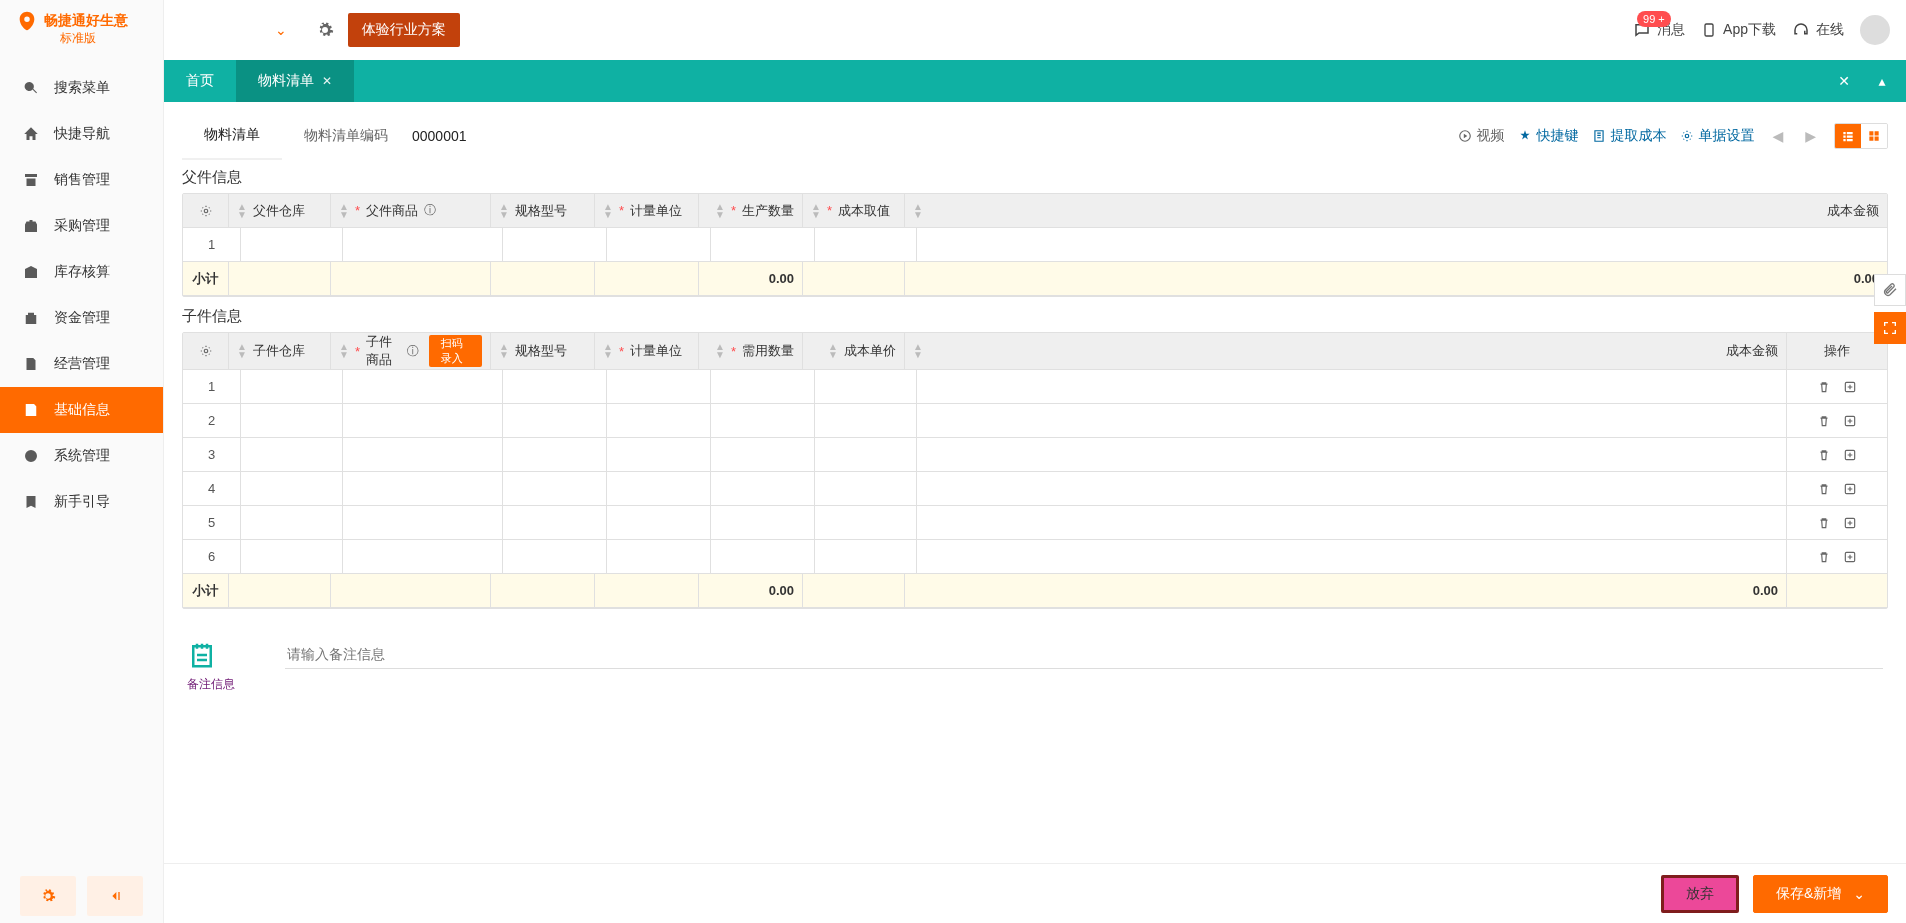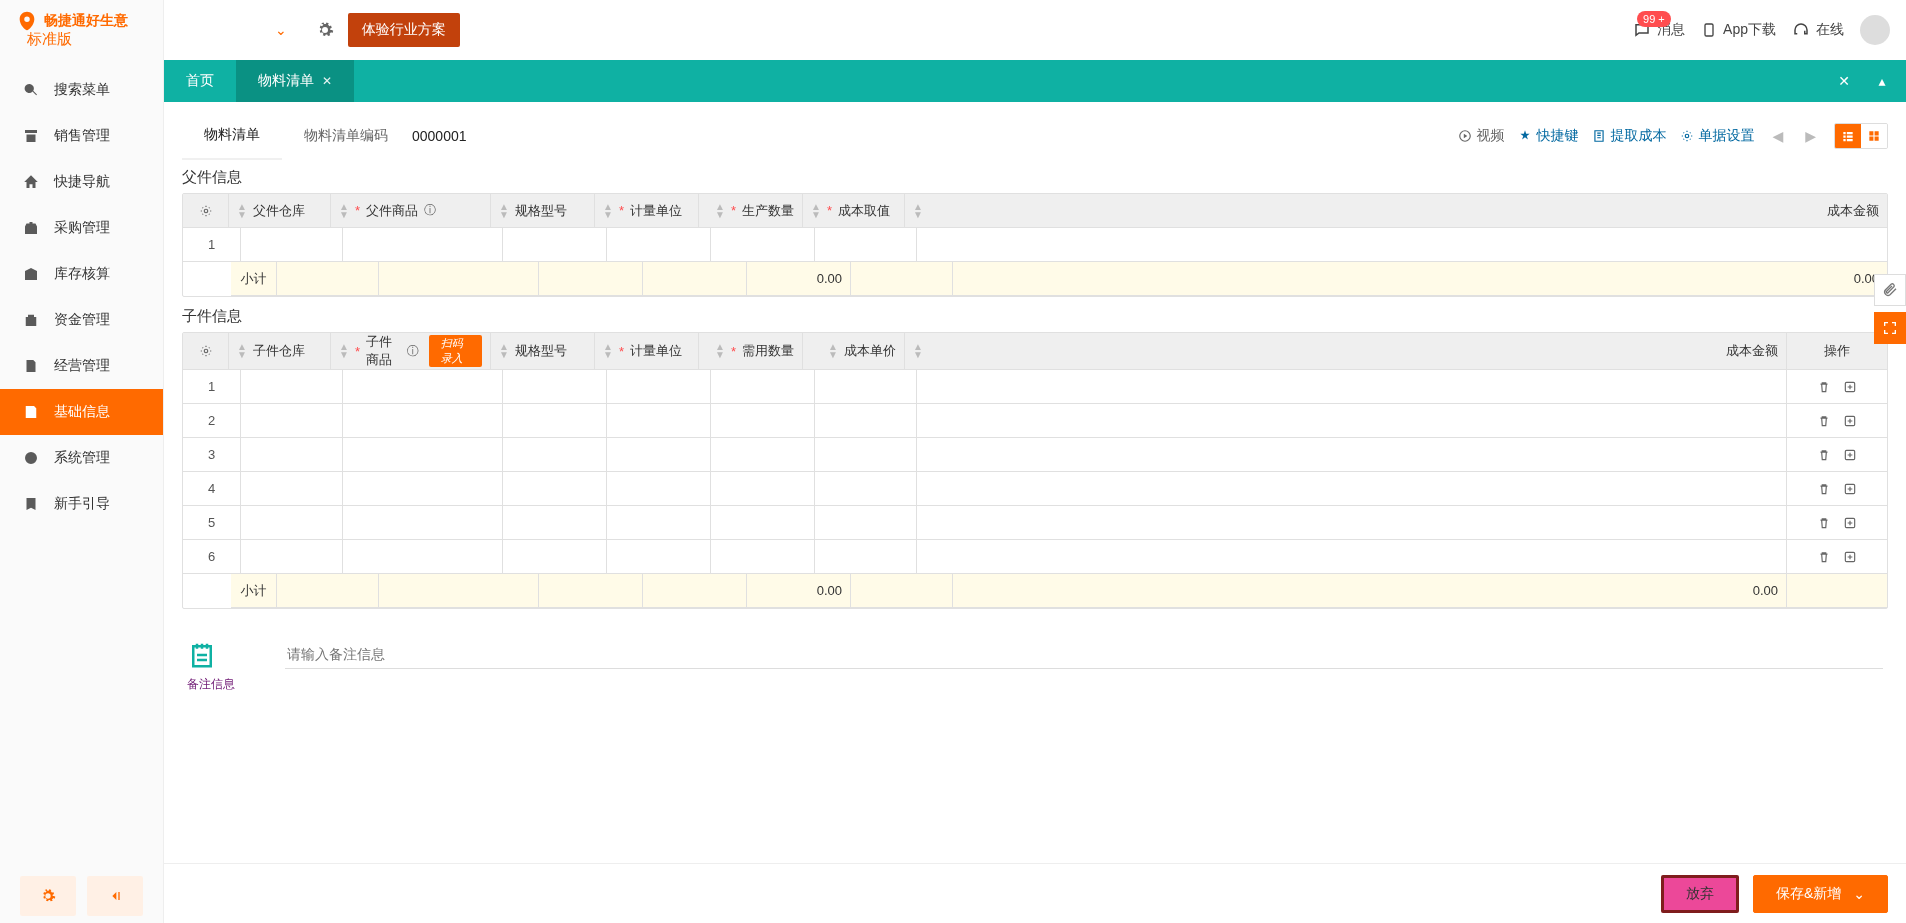--- a/index.html
+++ b/index.html
@@ -5,21 +5,21 @@
     * { box-sizing: border-box; margin: 0; padding: 0; }
     body { font-family: -apple-system, "PingFang SC", "Microsoft YaHei", Arial, sans-serif; font-size: 14px; color: #333; background: #fff; overflow-x: hidden; }
     .app { display: flex; height: 923px; }
 
     
     .sidebar { width: 164px; background: #fafafa; border-right: 1px solid #eee; display: flex; flex-direction: column; }
     .logo { padding: 10px 16px; }
     .logo-row { display: flex; align-items: center; gap: 6px; }
     .logo-mark { width: 22px; height: 22px; display: inline-flex; align-items: center; justify-content: center; color: #ff6a00; font-weight: 700; font-size: 18px; }
     .logo-text { color: #ff6a00; font-size: 14px; font-weight: 600; }
-    .logo-sub { color: #ff6a00; font-size: 15px; margin-left: 11px; margin-top: -2px; }
+    .logo-sub { color: #ff6a00; font-size: 12px; margin-left: 44px; margin-top: -2px; }
     .menu { list-style: none; padding: 8px 0; }
     .menu-item { display: flex; align-items: center; gap: 14px; height: 46px; padding: 0 22px; color: #333; cursor: pointer; }
     .menu-item.active { background: #ff6a00; color: #fff; }
     .menu-icon { width: 18px; display: inline-flex; align-items: center; justify-content: center; opacity: .8; }
     .menu-item.active .menu-icon { opacity: 1; }
     .sidebar-footer { margin-top: auto; height: 54px; display: flex; align-items: center; justify-content: space-between; padding: 0 20px; }
     .sfoot-icon { background: #fff0e5; width: 56px; height: 40px; display: inline-flex; align-items: center; justify-content: center; color: #ff6a00; border-radius: 2px; cursor: pointer; }
 
     
     .main { flex: 1; min-width: 0; display: flex; flex-direction: column; position: relative; }
@@ -66,22 +66,22 @@
     .tbl-row { display:flex; min-height:34px; align-items:stretch; }
     .tbl-head { background:#efefef; }
     .cell { border-right:1px solid #e0e0e0; border-bottom:1px solid #e0e0e0; display:flex; align-items:center; padding:0 8px; font-size:13px; color:#333; }
     .cell:last-child { border-right:none; }
     .cell.head { font-weight:500; gap:6px; }
     .cell.num { justify-content:flex-end; }
     .cell.center { justify-content:center; }
     .srt { color:#bbb; font-size:10px; line-height:8px; display:flex; flex-direction:column; }
     .req { color:#ff4d4f; }
     .info-icon { color:#666; font-size:12px; }
-    .tbl-subtotal { background:#fffbe8; font-weight:400;margin-left:48px; }
-    .scan-badge { background:#ff6a00; color:#fff; font-size:11px; padding:1px 12px; border-radius:2px; margin-left:4px;font-style:italic; }
+    .tbl-subtotal { background:#fffbe8; font-weight:700; }
+    .scan-badge { background:#ff6a00; color:#fff; font-size:11px; padding:1px 12px; border-radius:2px; margin-left:4px; }
 
     .gear-cell { width:46px; }
     .idx { width:58px; justify-content:center; color:#555; }
 
     
     .p1 { width:102px; } .p2 { width:160px; } .p3 { width:104px; } .p4 { width:104px; } .p5 { width:104px; } .p6 { width:102px; } .p7 { flex:1; }
     
     .c1 { width:102px; } .c2 { width:160px; } .c3 { width:104px; } .c4 { width:104px; } .c5 { width:104px; } .c6 { width:102px; } .c7 { flex:1; } .c8 { width:100px; justify-content:center;text-align:right; }
     .act-icon { cursor:pointer; color:#666; margin:0 6px; }
 
@@ -126,32 +126,32 @@
           <span class="menu-icon">
             <svg width="18" height="18" viewBox="0 0 24 24">
               <path fill="currentColor" d="M10 4a6 6 0 104 10l5 5 1-1-5-5a6 6 0 00-5-9z"></path>
             </svg>
           </span>
           <span>搜索菜单</span>
         </li>
         <li class="menu-item">
           <span class="menu-icon">
             <svg width="18" height="18" viewBox="0 0 24 24">
+              <path fill="currentColor" d="M3 12l9-9 9 9h-3v8h-4v-5h-4v5H6v-8H3z"></path>
+            </svg>
+          </span>
+          <span>快捷导航</span>
+        </li>
+        <li class="menu-item">
+          <span class="menu-icon">
+            <svg width="18" height="18" viewBox="0 0 24 24">
               <path fill="currentColor" d="M4 4h16v4H4zM6 10h12v10H6z"></path>
             </svg>
           </span>
           <span>销售管理</span>
-        </li>
-        <li class="menu-item">
-          <span class="menu-icon">
-            <svg width="18" height="18" viewBox="0 0 24 24">
-              <path fill="currentColor" d="M3 12l9-9 9 9h-3v8h-4v-5h-4v5H6v-8H3z"></path>
-            </svg>
-          </span>
-          <span>快捷导航</span>
         </li>
         <li class="menu-item">
           <span class="menu-icon">
             <svg width="18" height="18" viewBox="0 0 24 24">
               <path fill="currentColor" d="M6 6h12l2 4v10H4V10z M10 6V4h4v2"></path>
             </svg>
           </span>
           <span>采购管理</span>
         </li>
         <li class="menu-item">

